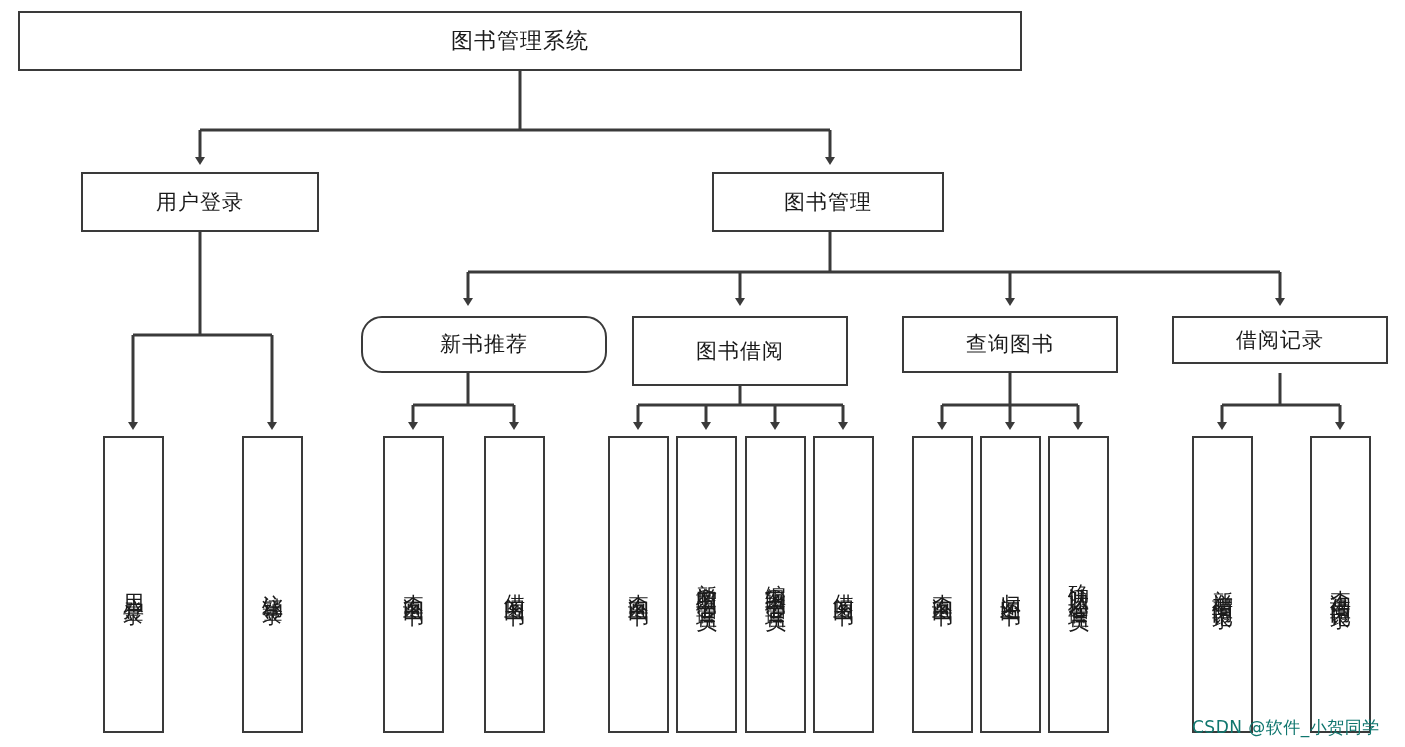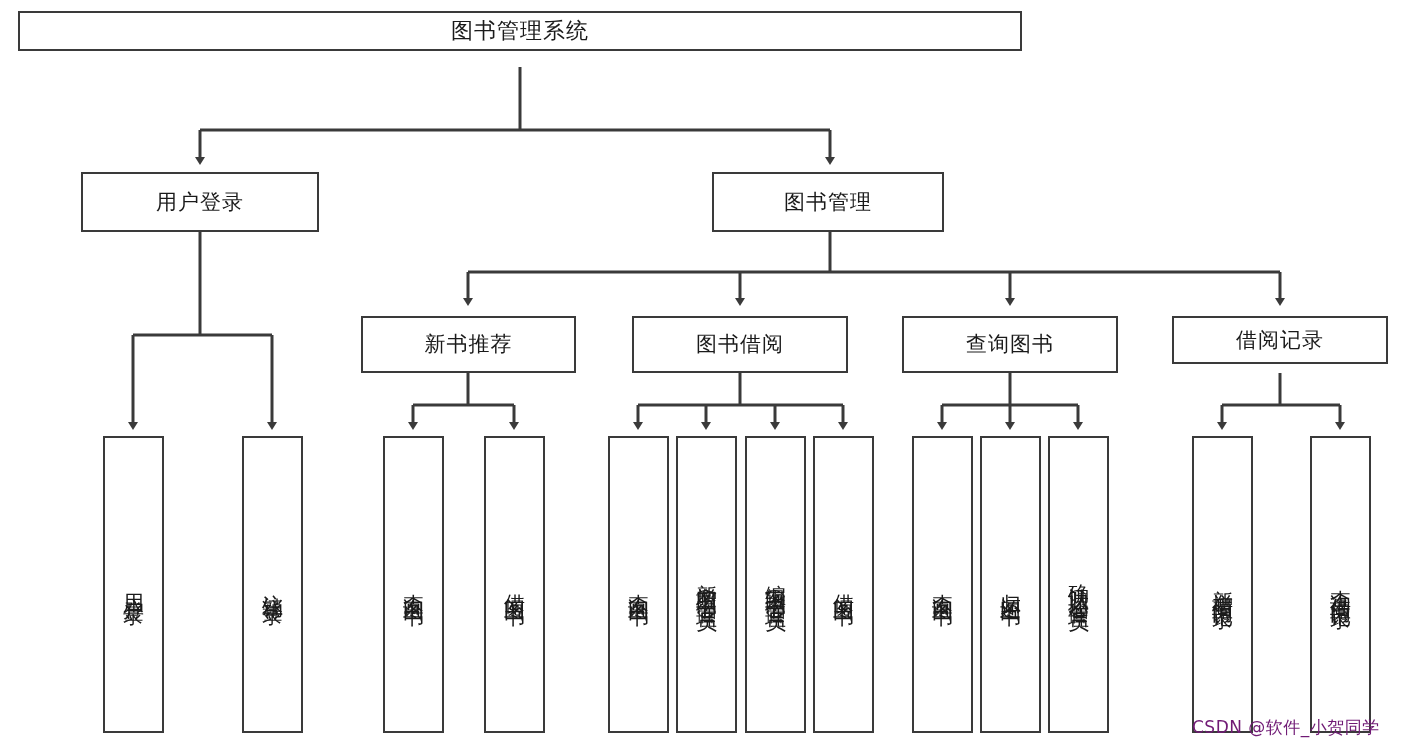--- a/index.html
+++ b/index.html
@@ -62,21 +62,21 @@
     writing-mode: vertical-rl;
     text-orientation: upright;
     font-size: 21px;
     line-height: 1.05;
     letter-spacing: 4px;
     white-space: nowrap;
     max-height: 280px;
   }
   .watermark {
     position: absolute;
-    color: #701a75;
+    color: #0f766e;
     font-size: 17px;
     letter-spacing: 0.5px;
     white-space: nowrap;
     user-select: none;
   }
 </style>
 </head>
 <body>
 
 <div id="diagram-root">
@@ -124,37 +124,37 @@
       <path d="M1010,405 L1010,426" marker-end="url(#arrow)"></path>
       <path d="M1078,405 L1078,426" marker-end="url(#arrow)"></path>
 
       <path d="M1280,373 L1280,405"></path>
       <path d="M1222,405 L1340,405"></path>
       <path d="M1222,405 L1222,426" marker-end="url(#arrow)"></path>
       <path d="M1340,405 L1340,426" marker-end="url(#arrow)"></path>
     </g>
   </svg>
 
-  <div class="node root horiz" style="left:18px; top:11px; width:1004px; height:40px;justify-content:center;">
+  <div class="node root horiz" style="left:18px; top:11px; width:1004px; height:60px;justify-content:center;">
     <span class="node-label">图书管理系统</span>
   </div>
 
   <div class="node horiz" style="left:81px; top:172px; width:238px; height:60px;">
     <span class="node-label">用户登录</span>
   </div>
 
   <div class="node horiz" style="left:712px; top:172px; width:232px; height:60px;">
     <span class="node-label">图书管理</span>
   </div>
 
-  <div class="node horiz" style="left:361px; top:316px; width:215px; height:57px;">
+  <div class="node horiz" style="left:361px; top:316px; width:246px; height:57px;border-radius:21px;">
     <span class="node-label">新书推荐</span>
   </div>
 
-  <div class="node horiz" style="left:632px; top:316px; width:216px; height:57px;">
+  <div class="node horiz" style="left:632px; top:316px; width:216px; height:70px;">
     <span class="node-label">图书借阅</span>
   </div>
 
   <div class="node horiz" style="left:902px; top:316px; width:216px; height:57px;">
     <span class="node-label">查询图书</span>
   </div>
 
   <div class="node horiz" style="left:1172px; top:316px; width:216px; height:48px;">
     <span class="node-label">借阅记录</span>
   </div>

